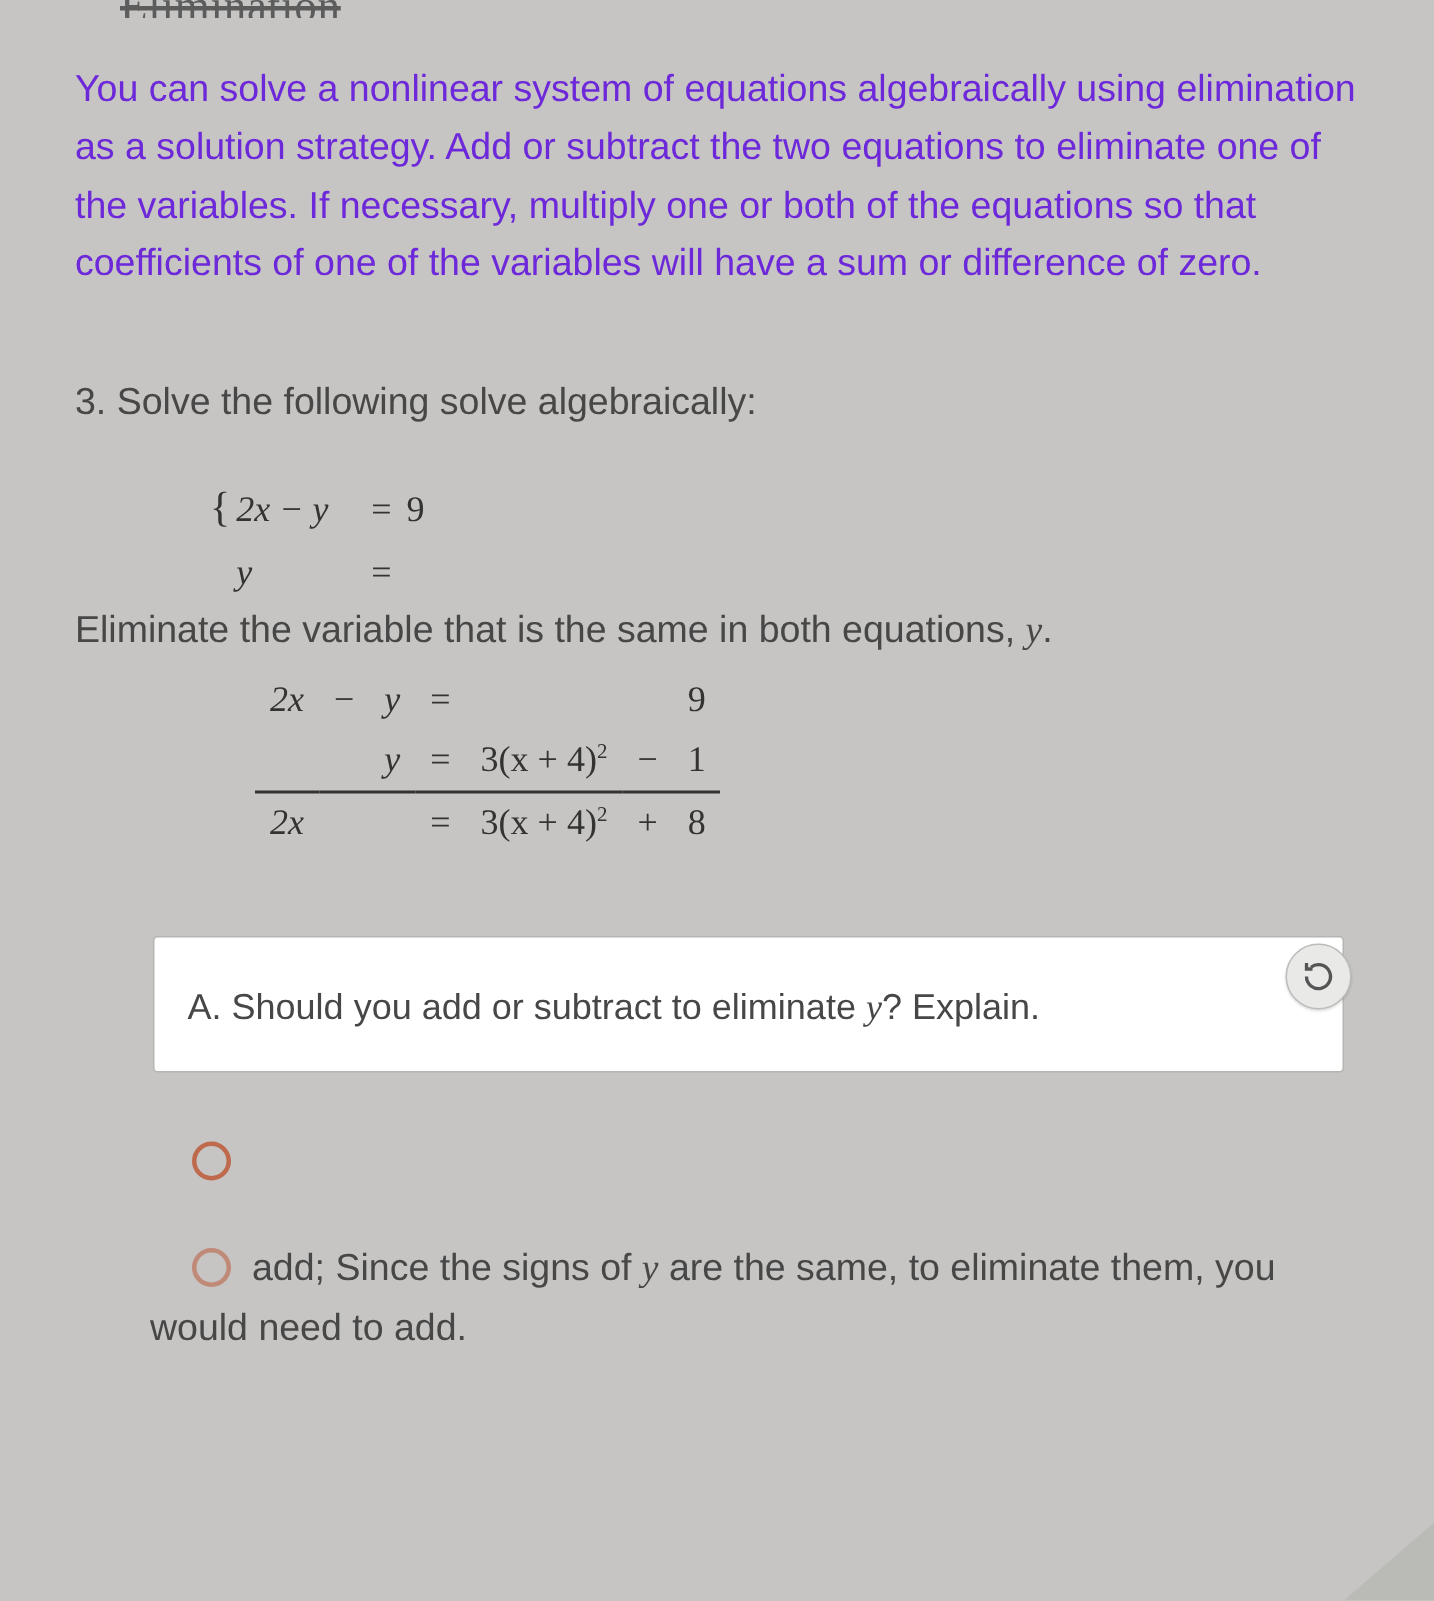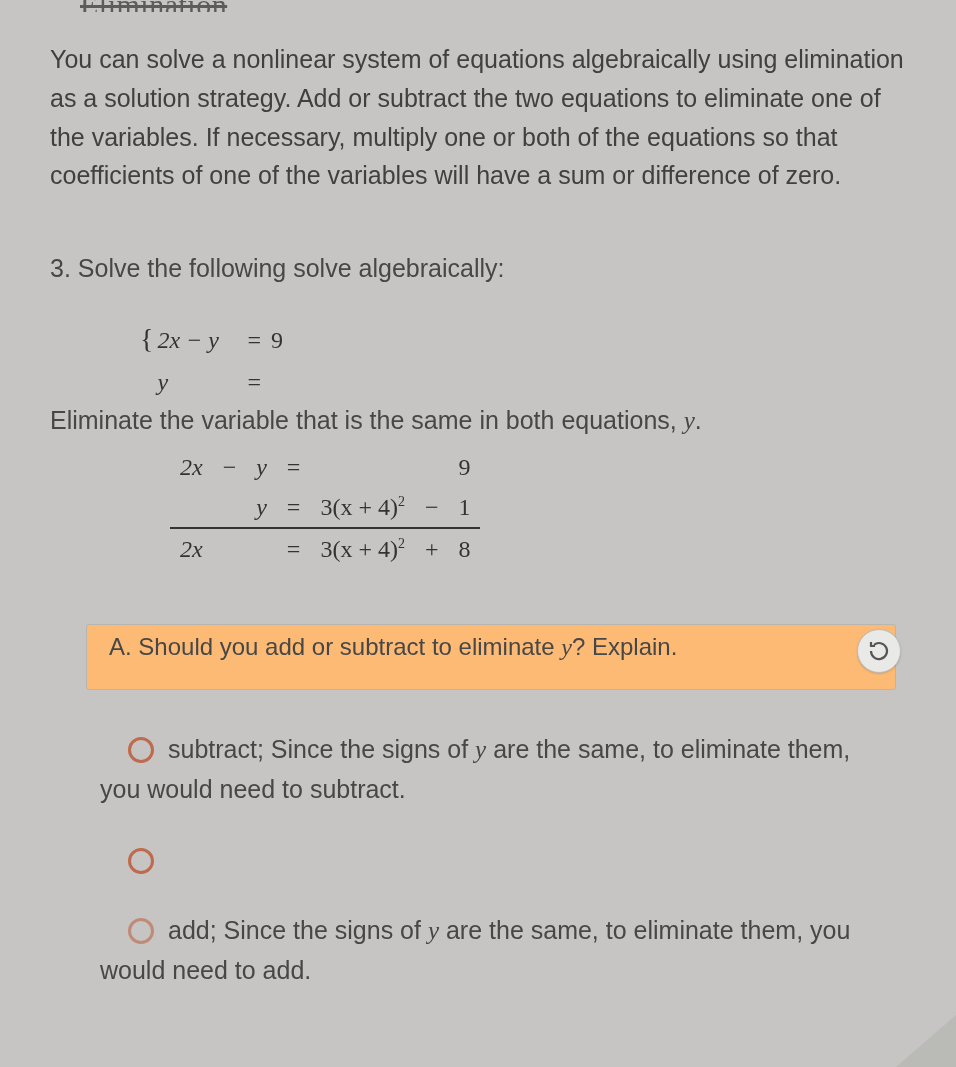--- a/index.html
+++ b/index.html
@@ -20,21 +20,21 @@
     text-decoration:line-through;
     margin-top:-18px;
     margin-left:30px;
     letter-spacing:0.5px;
     height:30px;
     overflow:hidden;
   }
   .intro {
     margin-top:28px;
     font-size:25px;
-    color:#404040;
+    color:#6d28d9;
     line-height:1.55;
   }
   .q-stem {
     margin-top:55px;
     font-size:25px;
     color:#474747;
   }
   .system {
     margin-top:30px;
     margin-left:90px;
@@ -64,26 +64,26 @@
   .work td {
     padding:2px 10px;
     text-align:left;
     font-style:italic;
   }
   .work td.op, .work td.num { font-style:normal; }
   .work tr.sumrow td { border-top:2px solid #333; }
   .work sup { font-size:14px; font-style:normal;}
   .question-box {
     margin-top:55px;
-    margin-left:36px;
+    margin-left:52px;
     margin-right:10px;
-    background:#fdba74;
+    background:#ffffff;
     border:1px solid #b6b5b2;
     border-radius:3px;
-    padding:4px 22px 24px 22px;
+    padding:29px 22px 24px 22px;
     font-size:24px;
     color:#474747;
     position:relative;
   }
   .question-box .it { font-style:italic; font-family: Georgia, 'Times New Roman', serif;}
   .reset-btn {
     position:absolute;
     right:-6px;
     top:4px;
     width:44px;height:44px;
@@ -197,23 +197,20 @@
   <div class="reset-btn">
     <svg viewBox="0 0 24 24">
       <path d="M4 12a8 8 0 1 0 3-6.2"></path>
       <polyline points="4 3 4 7 8 7"></polyline>
     </svg>
   </div>
 </div>
 
 <div class="answers">
   <div class="answer">
-    <span class="radio"></span><span class="answer-text"><span>subtract;</span><span> Since the signs of </span><span class="it">y</span><span> are the same, to eliminate them, you would need to subtract.</span></span>
-  </div>
-  <div class="answer">
     <span class="radio"></span>
   </div>
   <div class="answer">
     <span class="radio alt"></span><span class="answer-text"><span>add;</span><span> Since the signs of </span><span class="it">y</span><span> are the same, to eliminate them, you would need to add.</span></span>
   </div>
 </div>
 
 <div class="corner"></div>
 
 </body></html>

